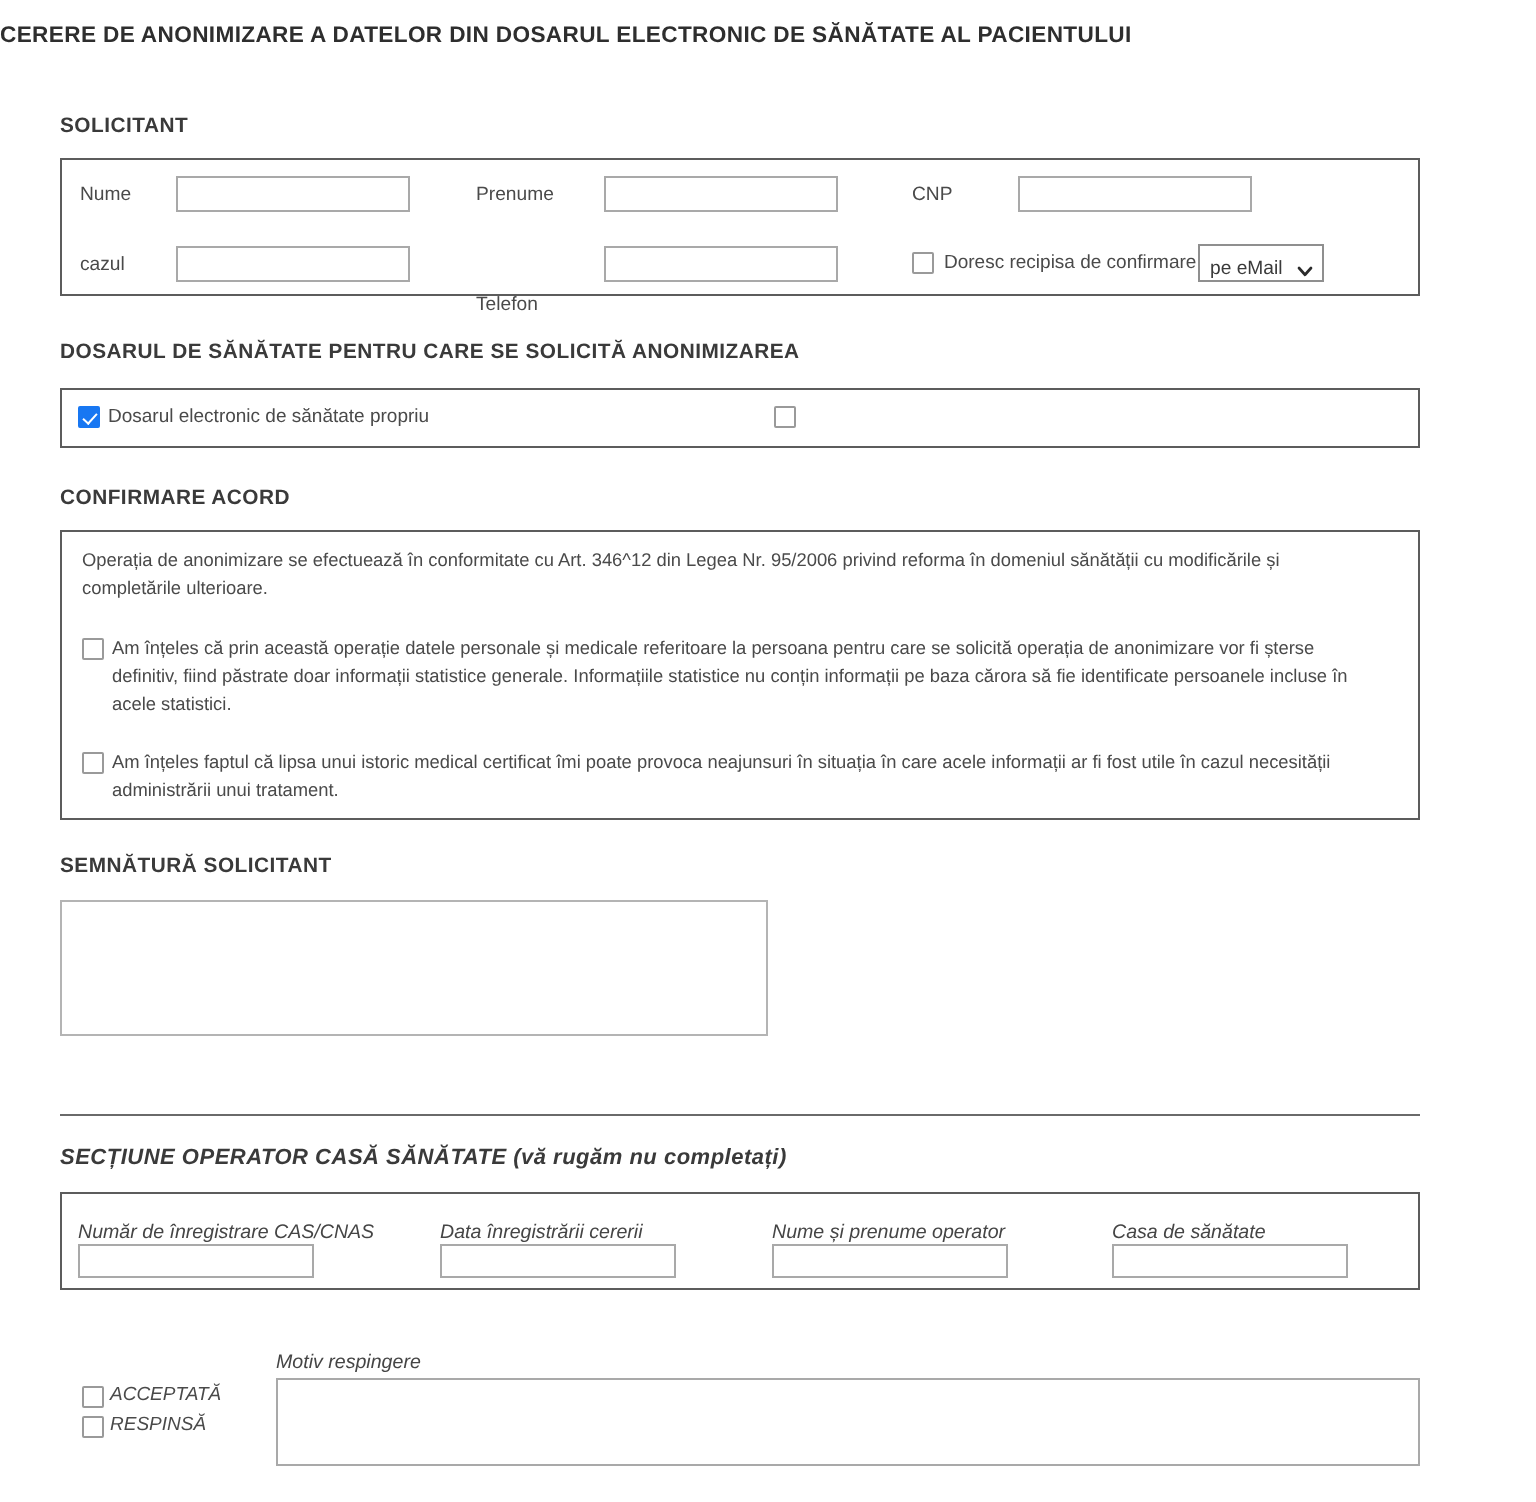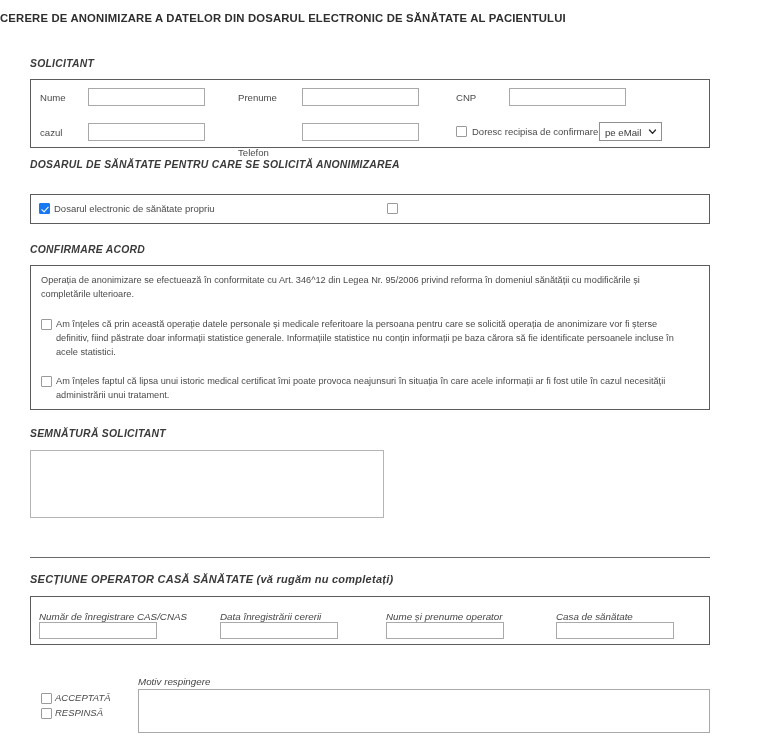--- a/index.html
+++ b/index.html
@@ -37,21 +37,20 @@
   }
 
   
   .section-heading {
     position: absolute;
     font-size: 10.4px;
     font-weight: bold;
     letter-spacing: 0.25px;
     color: #3a3a3a;
     white-space: nowrap;
-    font-style: italic;
   }
   .section-heading.italic {
     font-style: italic;
     font-size: 11px;
   }
 
   
   .box {
     position: absolute;
     border: 1px solid #5c5c5c;
@@ -129,22 +128,22 @@
     text-align: left;
   }
 
   
   .sel-wrap {
     position: absolute;
     border: 1px solid #8f8f8f;
     background: #fff;
     box-sizing: border-box;
     display: flex;
-    align-items: flex-start;
-    padding: 4px 4px 0 5px;
+    align-items: flex-end;
+    padding: 16px 4px 0 5px;
     gap: 7px;
   }
   .sel-value {
     font-size: 9.6px;
     color: #3a3a3a;
     white-space: nowrap;
   }
   .sel-caret {
     width: 9px;
     height: 9px;
@@ -211,21 +210,21 @@
   <div class="cb" style="left:456px; top:126px;"></div>
   <div class="cb-label" style="left:472px; top:126px;">Doresc recipisa de confirmare</div>
 
   <div class="sel-wrap" style="left:599px; top:122px; height:19px;">
     <span class="sel-value">pe eMail</span>
     <svg class="sel-caret" viewBox="0 0 12 12">
       <path d="M2 4 L6 8.5 L10 4" fill="none" stroke="#2b2b2b" stroke-width="1.8" stroke-linecap="round" stroke-linejoin="round"></path>
     </svg>
   </div>
 
-  <div class="section-heading" style="left:30px; top:159px;text-align:right;">DOSARUL DE SĂNĂTATE PENTRU CARE SE SOLICITĂ ANONIMIZAREA</div>
+  <div class="section-heading" style="left:30px; top:171px;text-align:right;">DOSARUL DE SĂNĂTATE PENTRU CARE SE SOLICITĂ ANONIMIZAREA</div>
 
   <div class="box" style="left:30px; top:194px; width:680px; height:30px;"></div>
 
   <div class="cb checked" style="left:39px; top:203px;"></div>
   <div class="cb-label" style="left:54px; top:203px;">Dosarul electronic de sănătate propriu</div>
 
   <div class="cb" style="left:387px; top:203px;"></div>
 
   <div class="section-heading" style="left:30px; top:244px;">CONFIRMARE ACORD</div>
 

